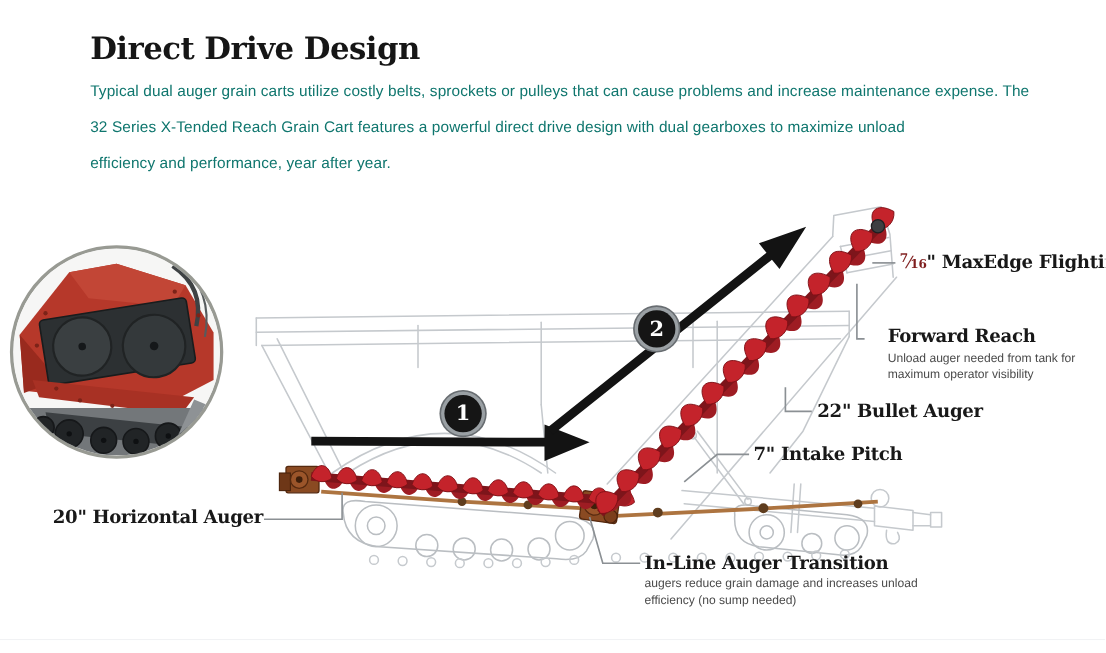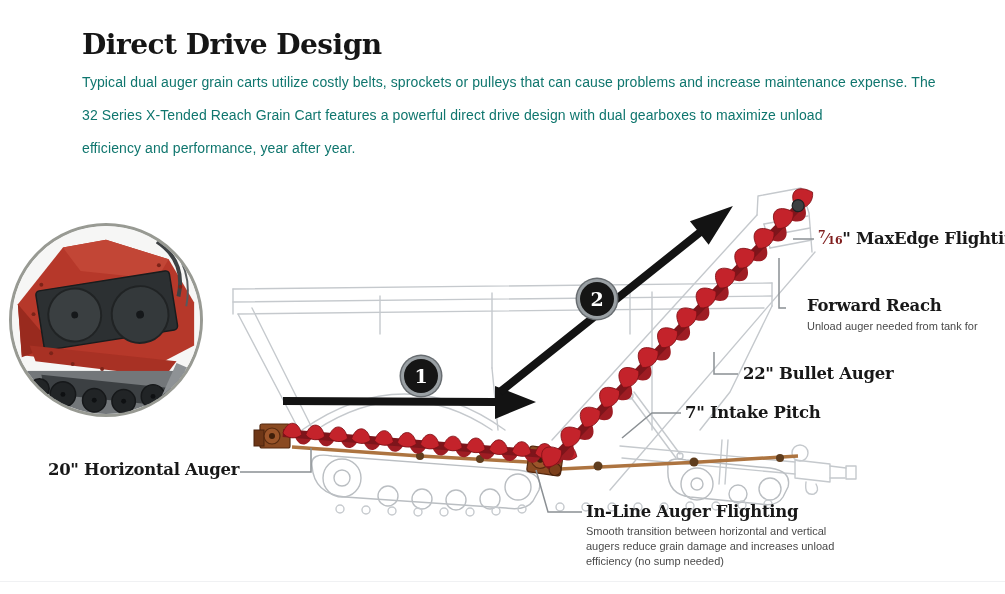--- a/index.html
+++ b/index.html
@@ -226,32 +226,32 @@
 
   <div class="abs co-title" style="left:818px;top:228px">
     <span class="frac">
       <span class="nume">7</span><span class="slash">⁄</span><span class="deno">16</span></span><span>" MaxEdge Flighting</span>
   </div>
 
   <div class="abs" style="left:807px;top:296px">
     <div class="co-title">Forward Reach</div>
     <div class="co-desc" style="margin-top:4px">
       <div>Unload auger needed from tank for</div>
+      <div>maximum operator visibility</div>
     </div>
   </div>
 
   <div class="abs co-title" style="left:743px;top:364px">22" Bullet Auger</div>
 
   <div class="abs co-title" style="left:685px;top:403px">7" Intake Pitch</div>
 
   <div class="abs co-title" style="left:48px;top:460px">20" Horizontal Auger</div>
 
   <div class="abs" style="left:586px;top:502px">
-    <div class="co-title">In-Line Auger Flighting</div>
+    <div class="co-title">In-Line Auger Transition</div>
     <div class="co-desc" style="margin-top:3px;line-height:15px">
-      <div>Smooth transition between horizontal and vertical</div>
       <div>augers reduce grain damage and increases unload</div>
       <div>efficiency (no sump needed)</div>
     </div>
   </div>
 
   <div class="abs" id="bottom-strip"></div>
 </div>
 
 </body></html>

